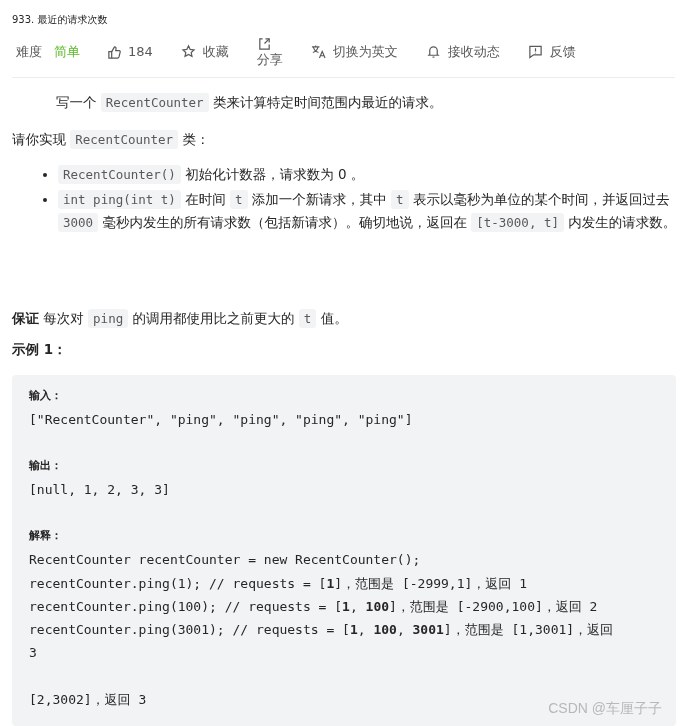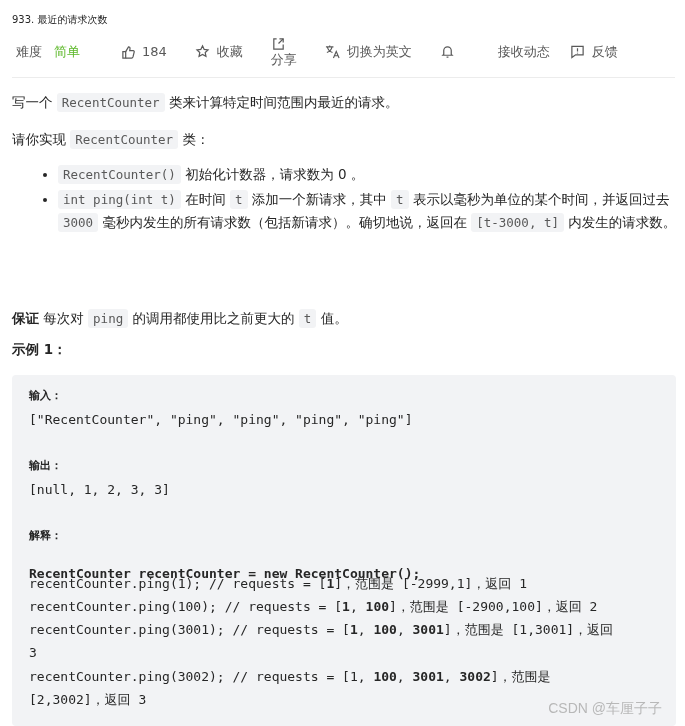--- a/index.html
+++ b/index.html
@@ -61,21 +61,21 @@
 </head>
 <body>
 
 <div class="title">
   <span>933.</span>
   <span>最近的请求次数</span>
 </div>
 
 <div class="meta">
   <span class="difficulty-label">难度</span>
-  <span class="difficulty-value" style="margin-right:40px;">简单</span>
+  <span class="difficulty-value" style="margin-right:26px;">简单</span>
 
   <span class="item" style="margin-right:28px;">
     <span class="icon">
       <svg viewBox="0 0 16 16" fill="none" stroke="#595959" stroke-width="1.3">
           <path d="M2 7h3v7H2z"></path>
           <path d="M5 7l3-5c1.2 0 1.8.8 1.6 2L9.3 6H13c.8 0 1.3.7 1.1 1.4l-1.3 5.3c-.2.7-.7 1.3-1.5 1.3H5"></path>
         </svg>
     </span>
     <span>184</span>
   </span>
@@ -103,21 +103,21 @@
   <span class="item" style="margin-right:28px;">
     <span class="icon">
       <svg viewBox="0 0 16 16" fill="none" stroke="#595959" stroke-width="1.2">
           <path d="M1 3h8M5 1.5V3M2.5 3c.5 2.5 2.5 5 5.5 6M7.5 3c-.5 2.5-2.5 5-5.5 6"></path>
           <path d="M9 15l3-7 3 7M10.2 12.5h3.6"></path>
         </svg>
     </span>
     <span>切换为英文</span>
   </span>
 
-  <span class="item" style="margin-right:20px;gap:36px;">
+  <span class="item" style="margin-right:28px;">
     <span class="icon">
       <svg viewBox="0 0 16 16" fill="none" stroke="#595959" stroke-width="1.3">
           <path d="M4 11V7a4 4 0 018 0v4l1 1H3z"></path>
           <path d="M7 14h2"></path>
         </svg>
     </span>
     <span>接收动态</span>
   </span>
 
   <span class="item">
@@ -126,21 +126,21 @@
           <path d="M2 2.5h12v9H6l-4 3z"></path>
           <path d="M8 4.5v3.5M8 9.3v.7"></path>
         </svg>
     </span>
     <span>反馈</span>
   </span>
 </div>
 
 <div class="divider"></div>
 
-<div class="para" style="top:94px;">
+<div class="para" style="top:94px;margin-left:44px;">
   <span>写一个</span>
   <code class="inl">RecentCounter</code>
   <span>类来计算特定时间范围内最近的请求。</span>
 </div>
 
 <div class="para" style="top:131px;">
   <span>请你实现</span>
   <code class="inl">RecentCounter</code>
   <span>类：</span>
 </div>
@@ -175,30 +175,27 @@
 
 <div class="example-title">示例 1：</div>
 
 <div class="example-box">
   <div class="ex-line ex-label" style="top:13px;">输入：</div>
   <div class="ex-line" style="top:37px;">["RecentCounter", "ping", "ping", "ping", "ping"]</div>
   <div class="ex-line ex-label" style="top:83px;">输出：</div>
   <div class="ex-line" style="top:107px;">[null, 1, 2, 3, 3]</div>
 
   <div class="ex-line ex-label" style="top:153px;">解释：</div>
-  <div class="ex-line" style="top:191px;font-weight:bold;">RecentCounter recentCounter = new RecentCounter();</div>
+  <div class="ex-line" style="top:177px;">RecentCounter recentCounter = new RecentCounter();</div>
   <div class="ex-line" style="top:200px;">
     <span>recentCounter.ping(1);     // requests = [</span><b>1</b><span>]，范围是 [-2999,1]，返回 1</span>
   </div>
   <div class="ex-line" style="top:223px;">
     <span>recentCounter.ping(100);   // requests = [</span><b>1</b><span>, </span><b>100</b><span>]，范围是 [-2900,100]，返回 2</span>
   </div>
   <div class="ex-line" style="top:246px;">
     <span>recentCounter.ping(3001);  // requests = [</span><b>1</b><span>, </span><b>100</b><span>, </span><b>3001</b><span>]，范围是 [1,3001]，返回</span>
   </div>
   <div class="ex-line" style="top:270px;">3</div>
-  <div class="ex-line" style="top:293px;">
-    <span>recentCounter.ping(3002);  // requests = [1, </span><b>100</b><span>, </span><b>3001</b><span>, </span><b>3002</b><span>]，范围是</span>
-  </div>
   <div class="ex-line" style="top:316px;">[2,3002]，返回 3</div>
 
   <div class="watermark">CSDN @车厘子子</div>
 </div>
 
 </body></html>

